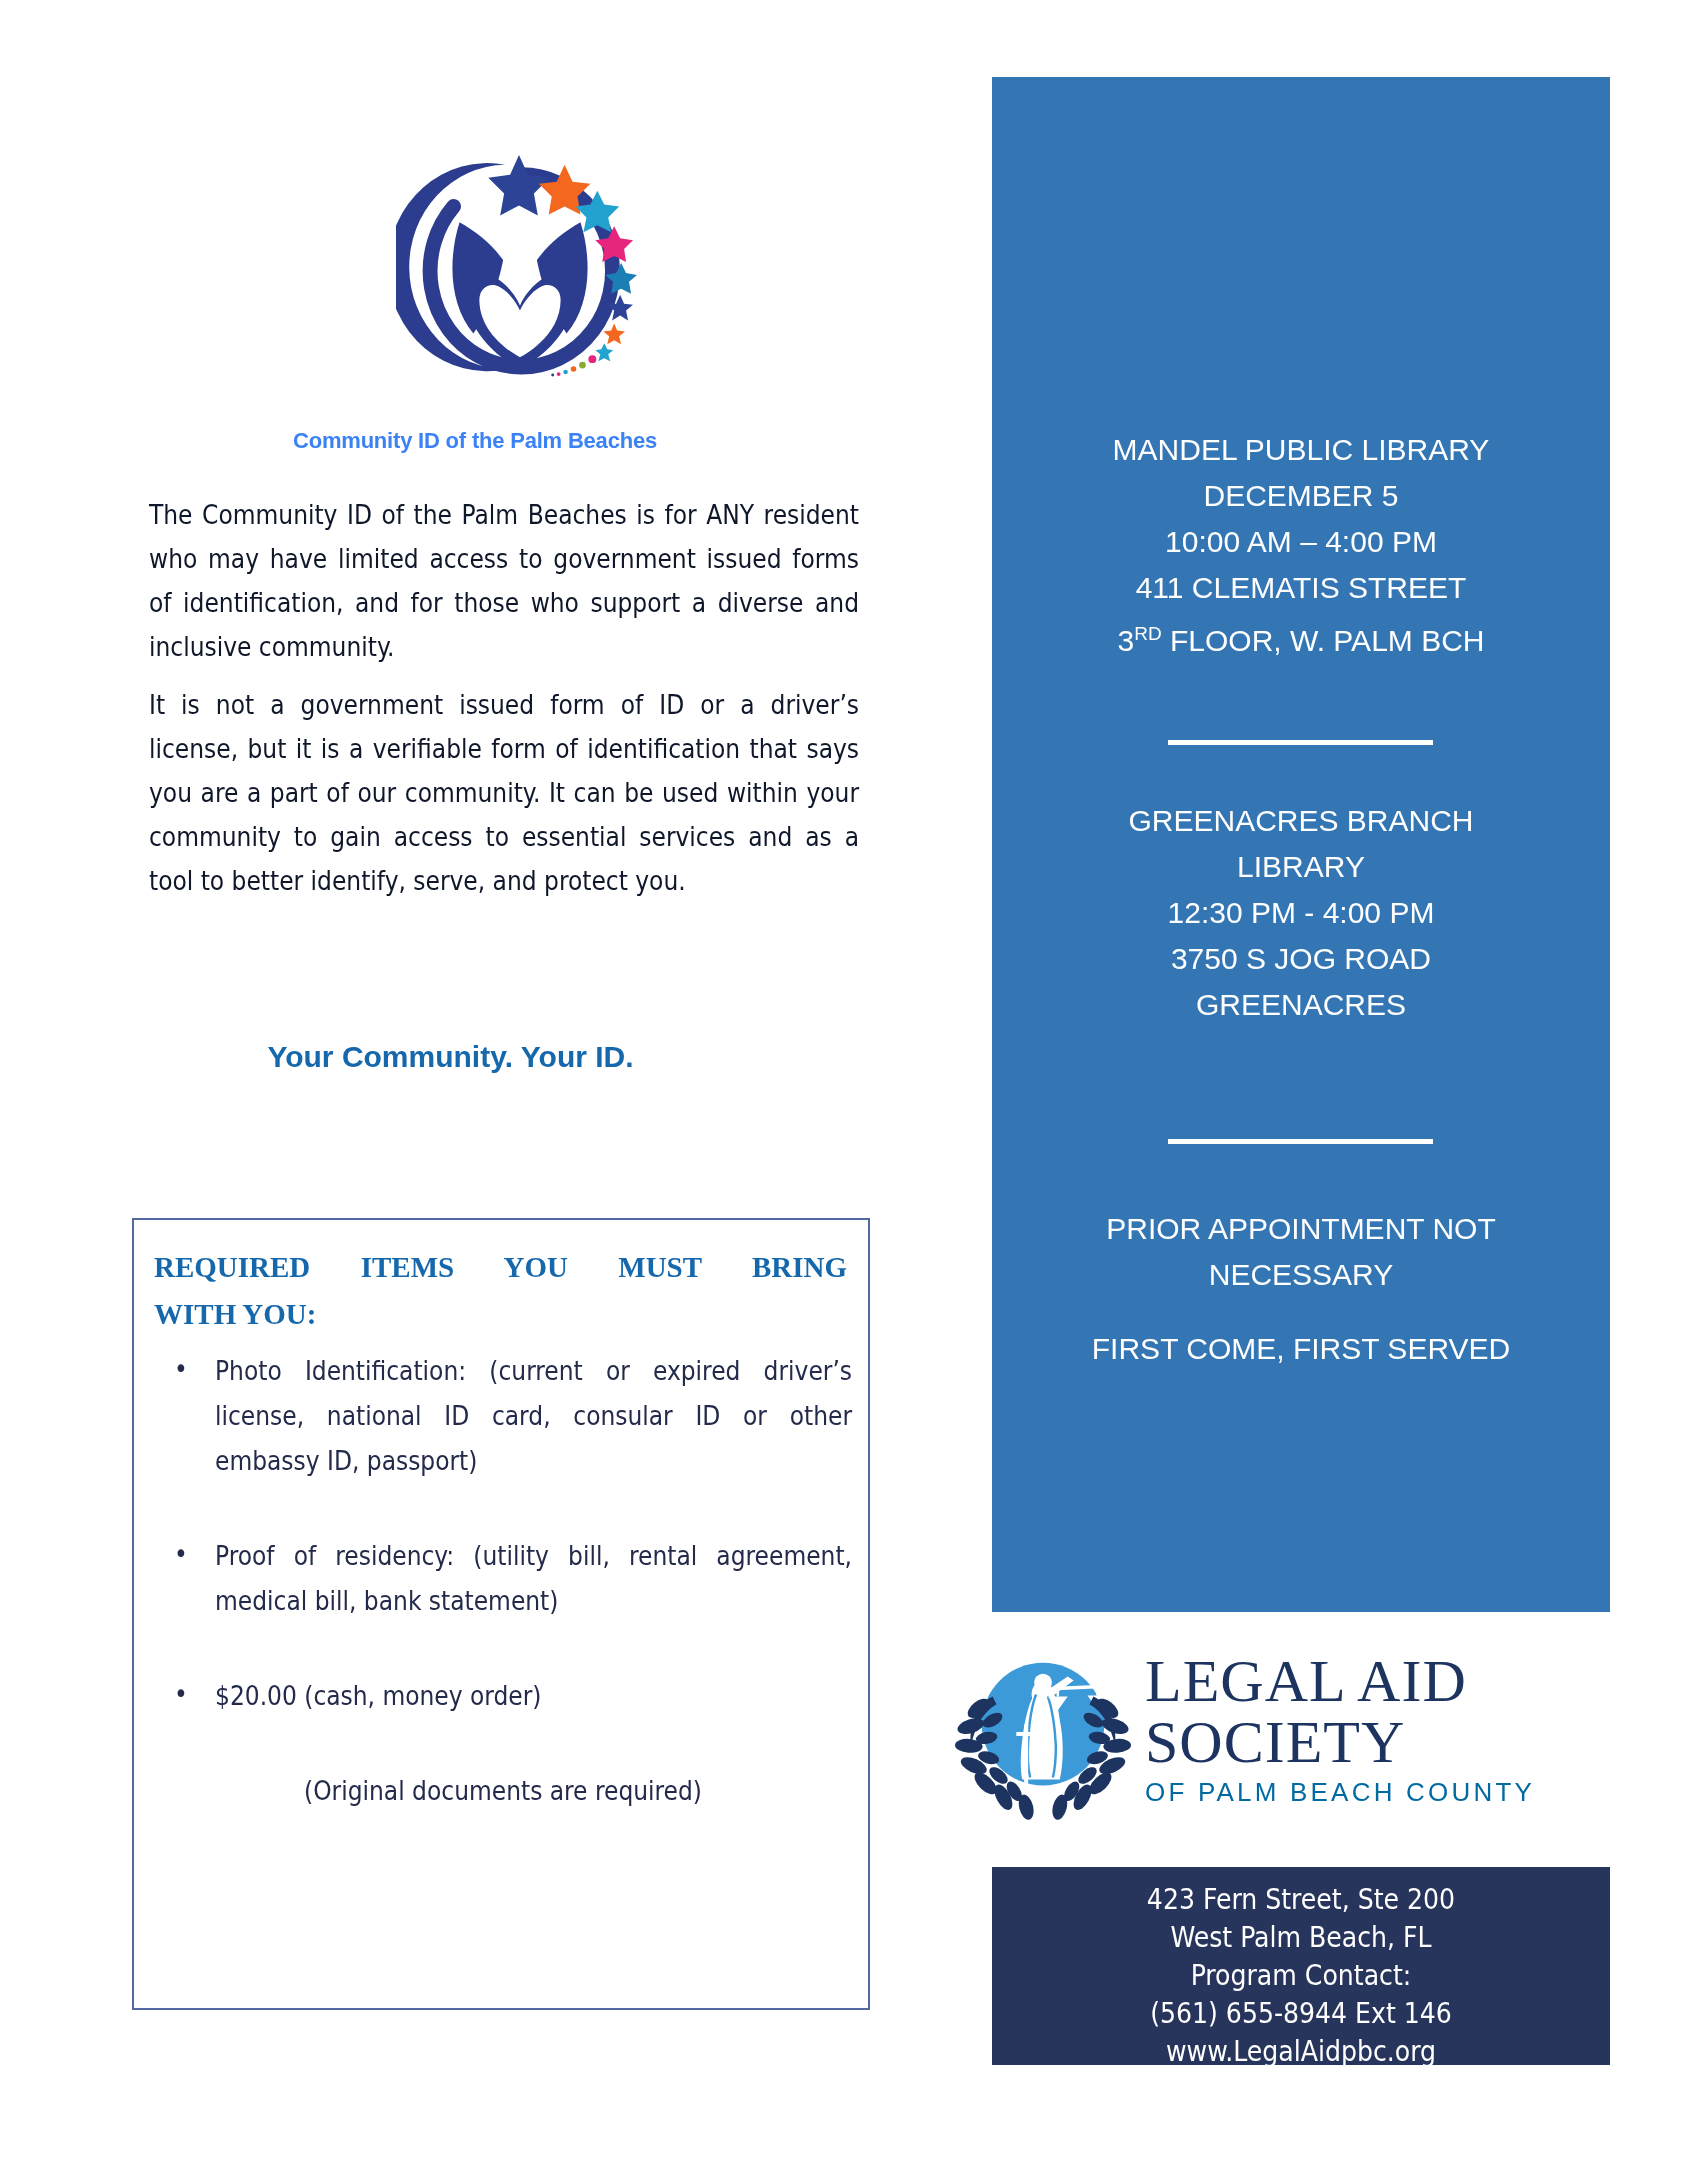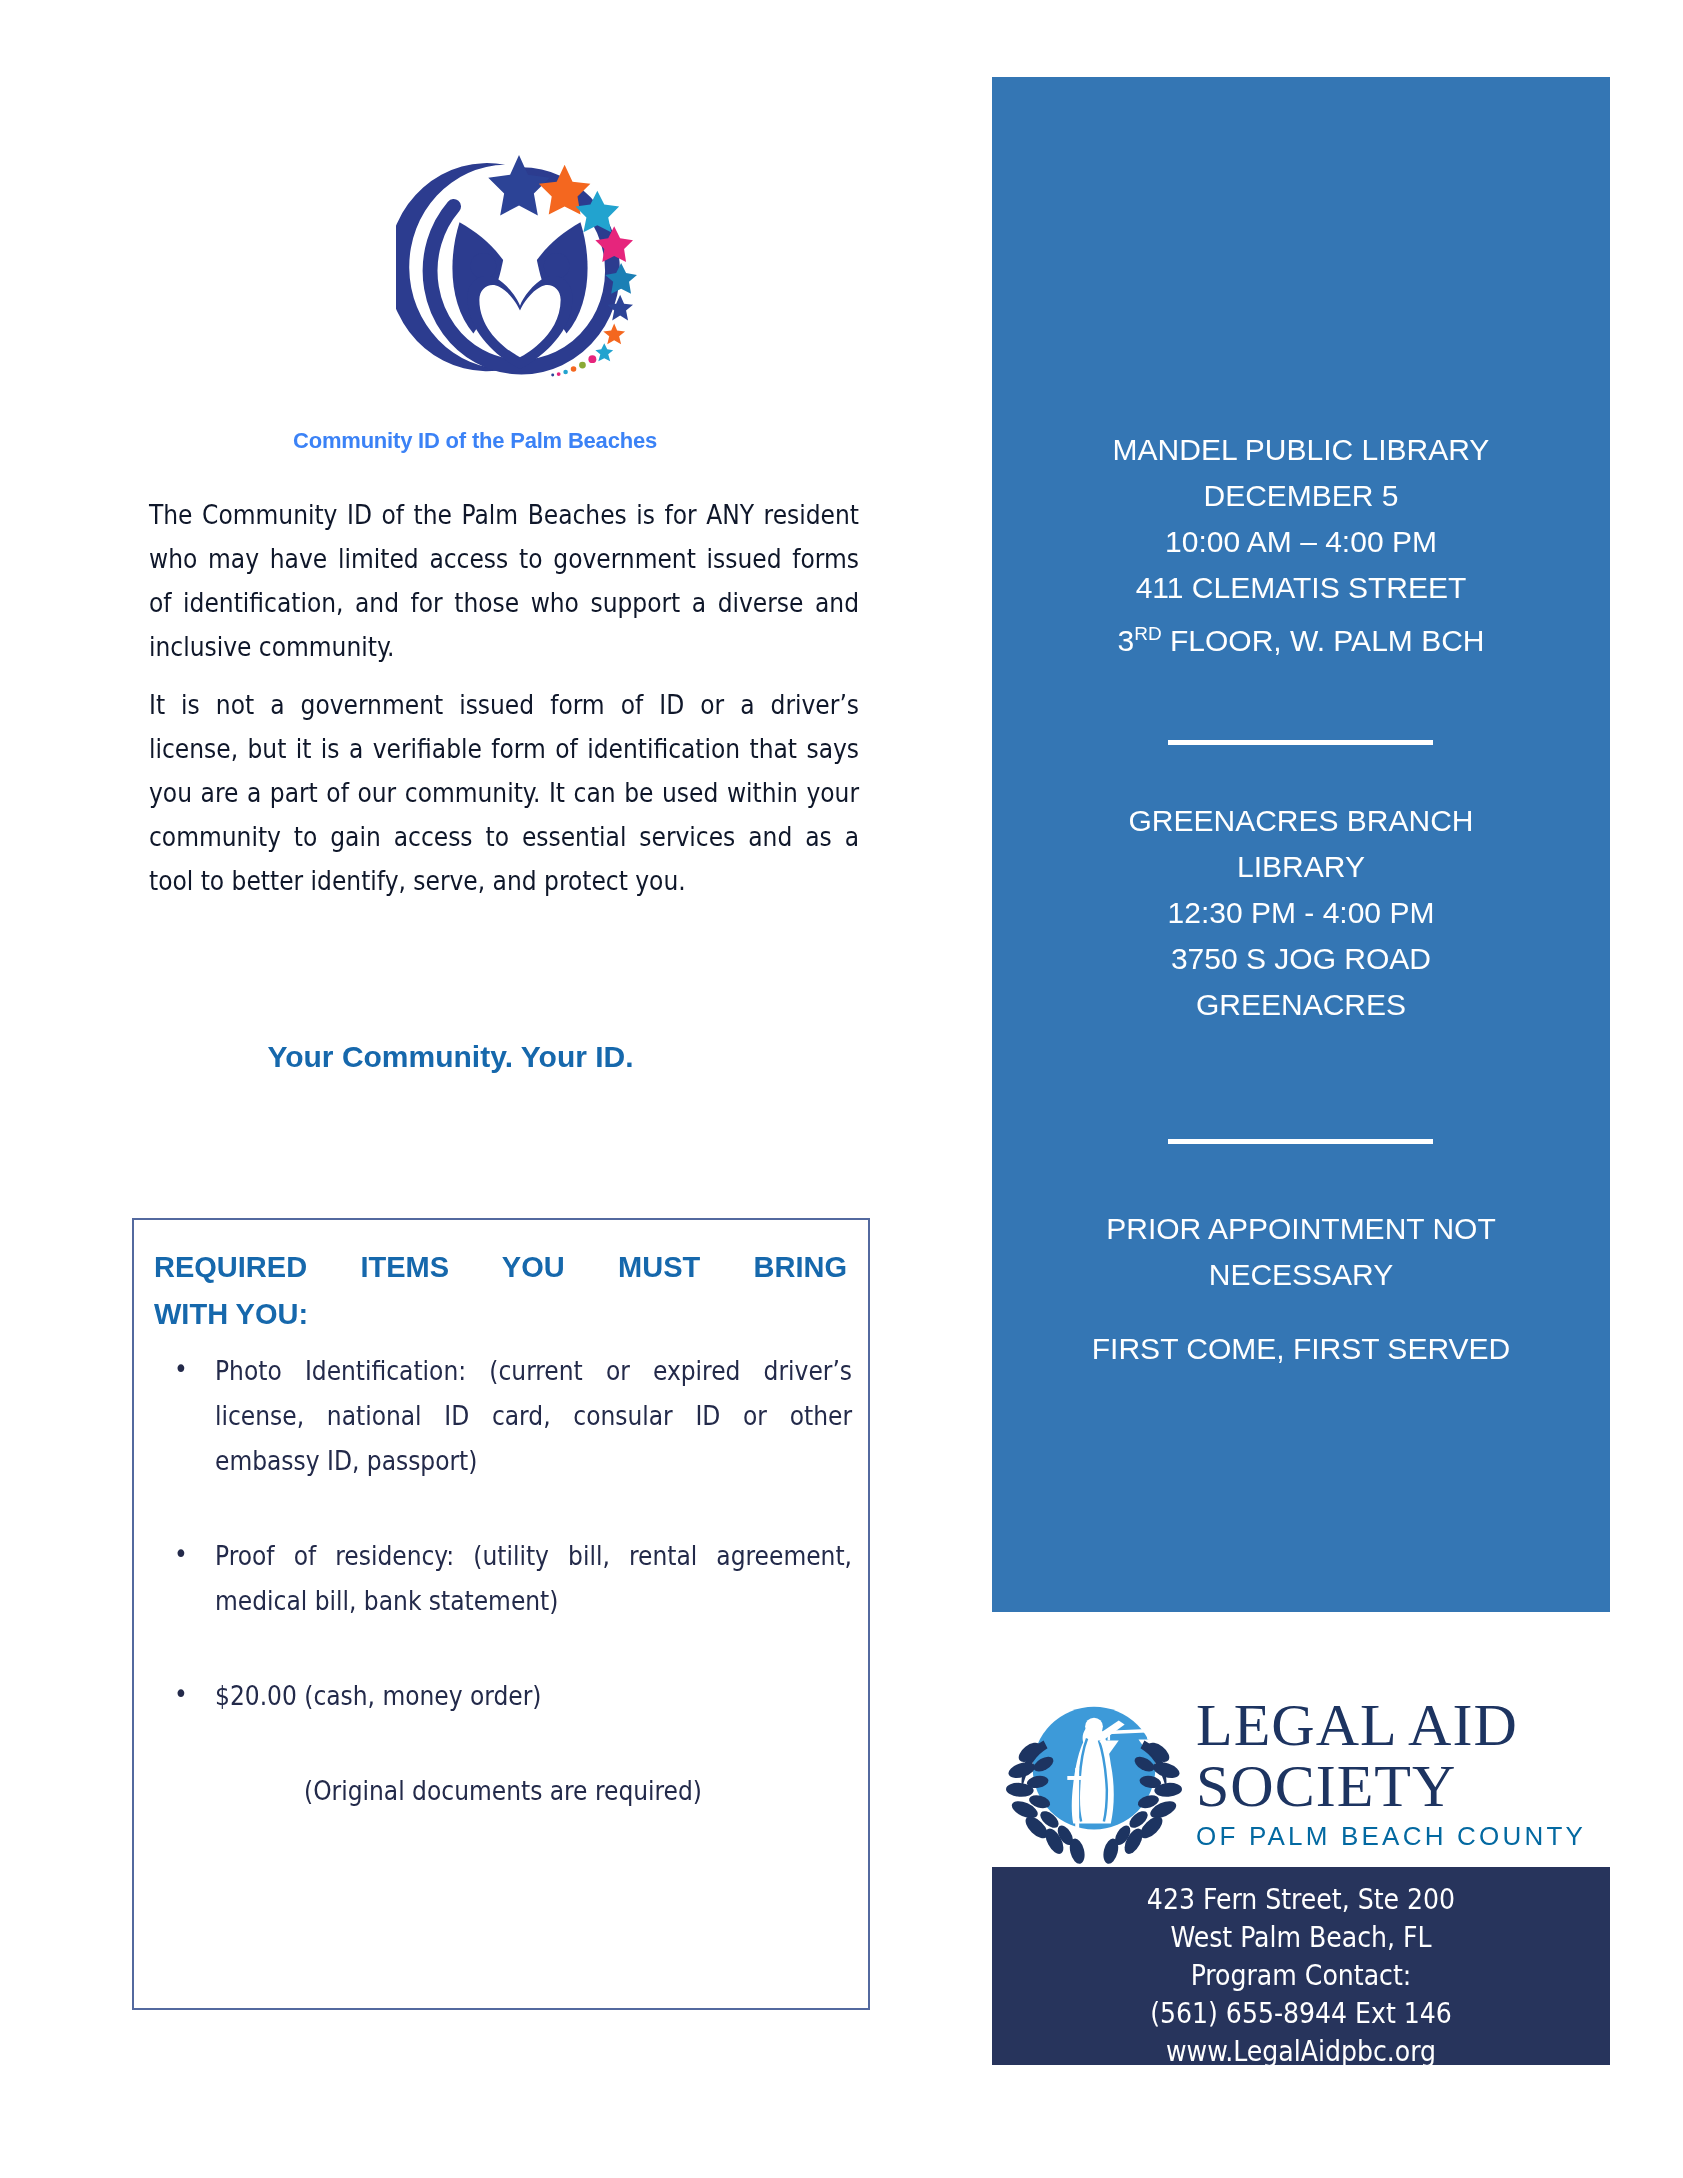--- a/index.html
+++ b/index.html
@@ -87,21 +87,21 @@
     position: absolute;
     left: 20px;
     top: 24px;
     width: 693px;
     color: #1668ac;
     font-size: 29px;
     font-weight: bold;
     line-height: 47px;
     text-align: justify;
     text-align-last: left;
-    font-family: Liberation Sans, sans-serif;
+    font-family: Liberation Serif, serif;
   }
   #required-heading .just-line {
     display: block;
     text-align: justify;
     text-align-last: justify;
   }
 
   #required-list {
     position: absolute;
     left: 20px;
@@ -170,25 +170,24 @@
     width: 265px;
     height: 5px;
     background: #ffffff;
   }
   #divider-1 { top: 663px; }
   #divider-2 { top: 1062px; }
 
   
   #legalaid-logo {
     position: absolute;
-    left: 992px;
+    left: 941px;
     top: 1643px;
     width: 618px;
     height: 178px;
-    margin-top: 44px;
   }
   #legalaid-seal {
     position: absolute;
     left: 8px;
     top: 0px;
     width: 188px;
     height: 178px;
   }
   #legalaid-wordmark {
     position: absolute;

